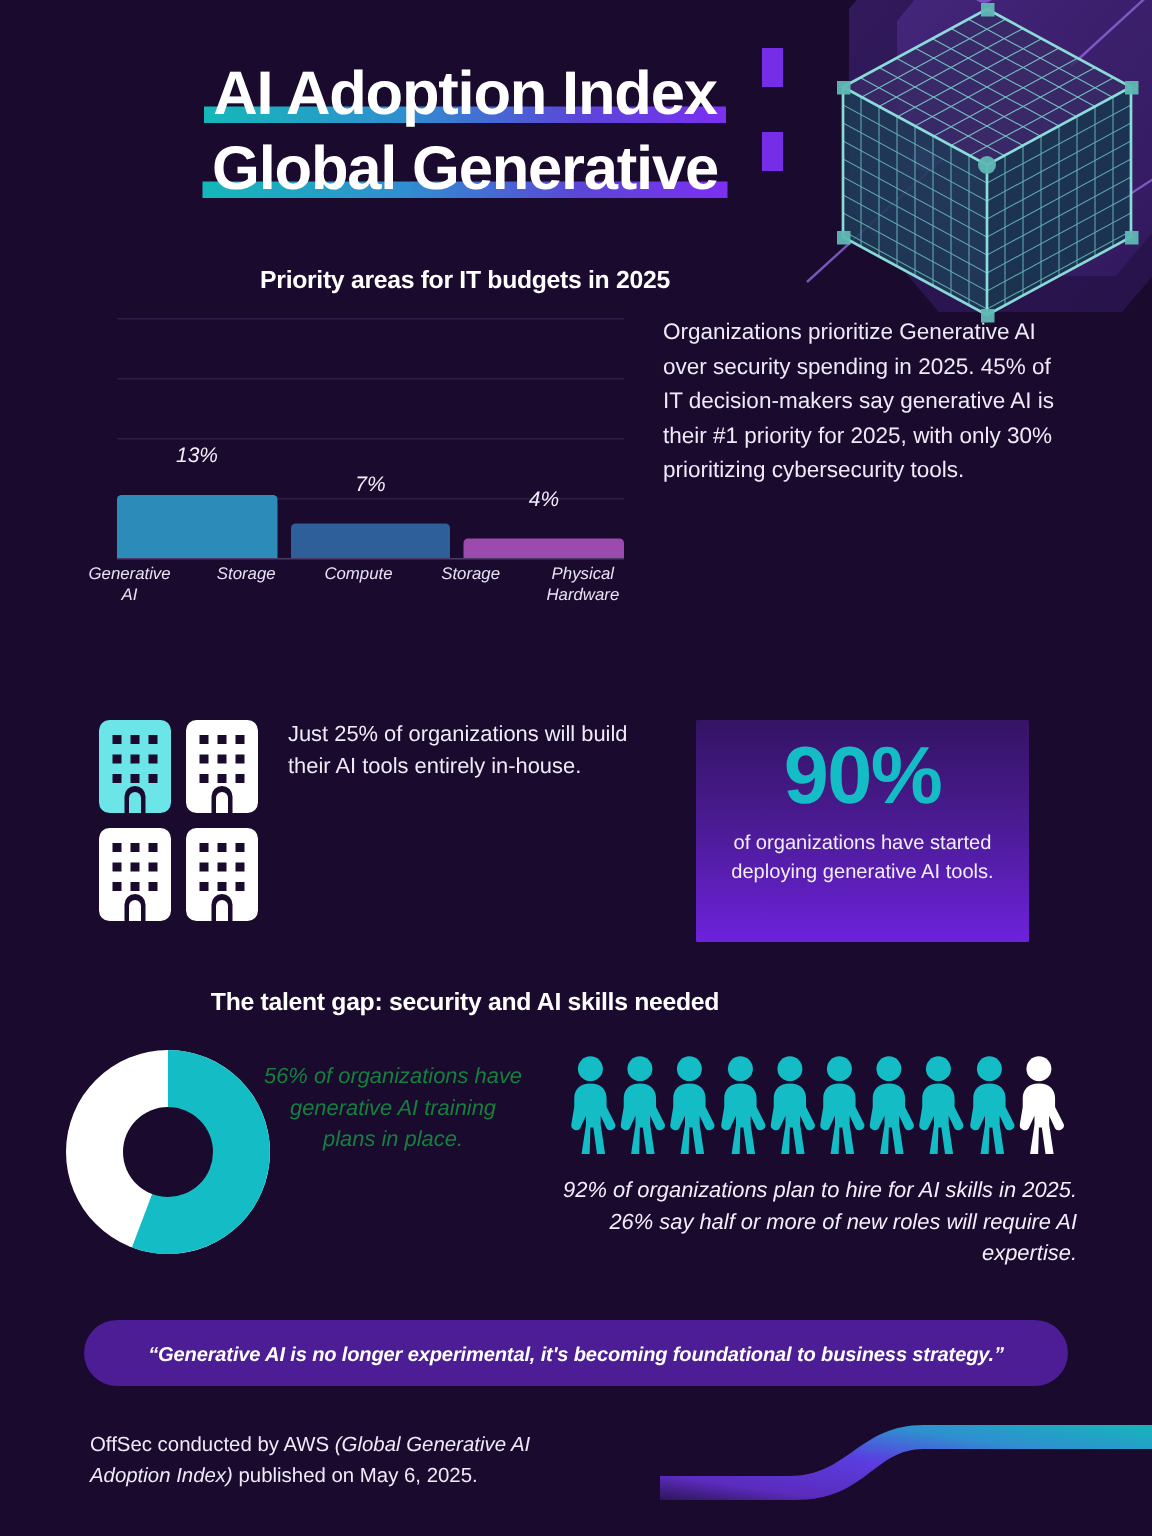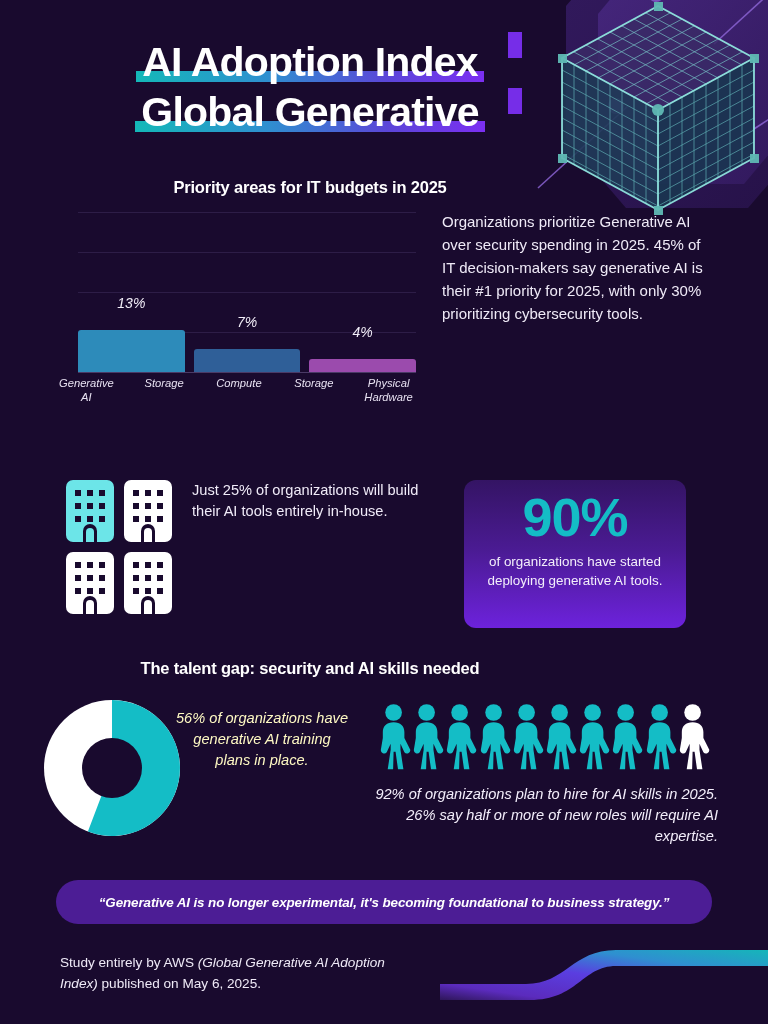--- a/index.html
+++ b/index.html
@@ -64,30 +64,30 @@
   .bld { width: 52px; height: 66px; }
 
   .build-text { position: absolute; left: 192px; width: 240px; font-size: 14.6px; line-height: 21px; color: #f0ebf8; }
   .bt1 { top: 480px; }
   .bt2 { top: 561px; }
 
   
   .stat-box {
     position: absolute; left: 464px; top: 480px; width: 222px; height: 148px;
     background: linear-gradient(180deg,#341464 0%,#4b1b94 48%,#6d22dc 100%);
-    border-radius: 12px; text-align: center; padding-top: 6px;
+    border-radius: 1px; text-align: center; padding-top: 6px;
   }
   .stat-big { font-size: 54px; font-weight: bold; color: #14bdc6; letter-spacing: -1px; line-height: 62px; }
   .stat-sub { font-size: 13.4px; line-height: 19px; color: #f3eefb; margin-top: 4px; }
 
   
   .donut-wrap { position: absolute; left: 44px; top: 700px; width: 136px; height: 136px; }
   .donut-note {
     position: absolute; left: 176px; top: 708px; width: 172px; text-align: center;
-    font-size: 14.6px; line-height: 21px; font-style: italic; color: #fef9c3;
+    font-size: 14.6px; line-height: 21px; font-style: italic; color: #15803d;
   }
 
   
   .people { position: absolute; left: 374px; top: 702px; width: 338px; height: 70px; display: flex; align-items: flex-end; }
   .person { width: 40px; height: 70px; margin-left: -6px; }
   .person:first-child { margin-left: 0; }
   .people-note {
     position: absolute; left: 368px; top: 784px; width: 350px; text-align: right;
     font-size: 14.6px; line-height: 21px; font-style: italic; color: #f3eefb;
   }
@@ -452,17 +452,17 @@
           <stop offset="0.48" stop-color="#5a3ee0"></stop>
           <stop offset="0.72" stop-color="#2f8fd0"></stop>
           <stop offset="1" stop-color="#14b8b8"></stop>
         </linearGradient>
       </defs>
       <path d="M-10 56 H86 C126 56 132 22 176 22 H338 V38 H176 C142 38 138 72 90 72 H-10 Z" fill="url(#swg)"></path>
     </svg>
   </div>
 
   <div class="footer-src">
-    <span>Study entirely by AWS </span><i>(Global Generative AI Adoption Index)</i><span> published on May 6, 2025.</span>
+    <span>OffSec conducted by AWS </span><i>(Global Generative AI Adoption Index)</i><span> published on May 6, 2025.</span>
   </div>
 
 
 </div>
 
 </body></html>

